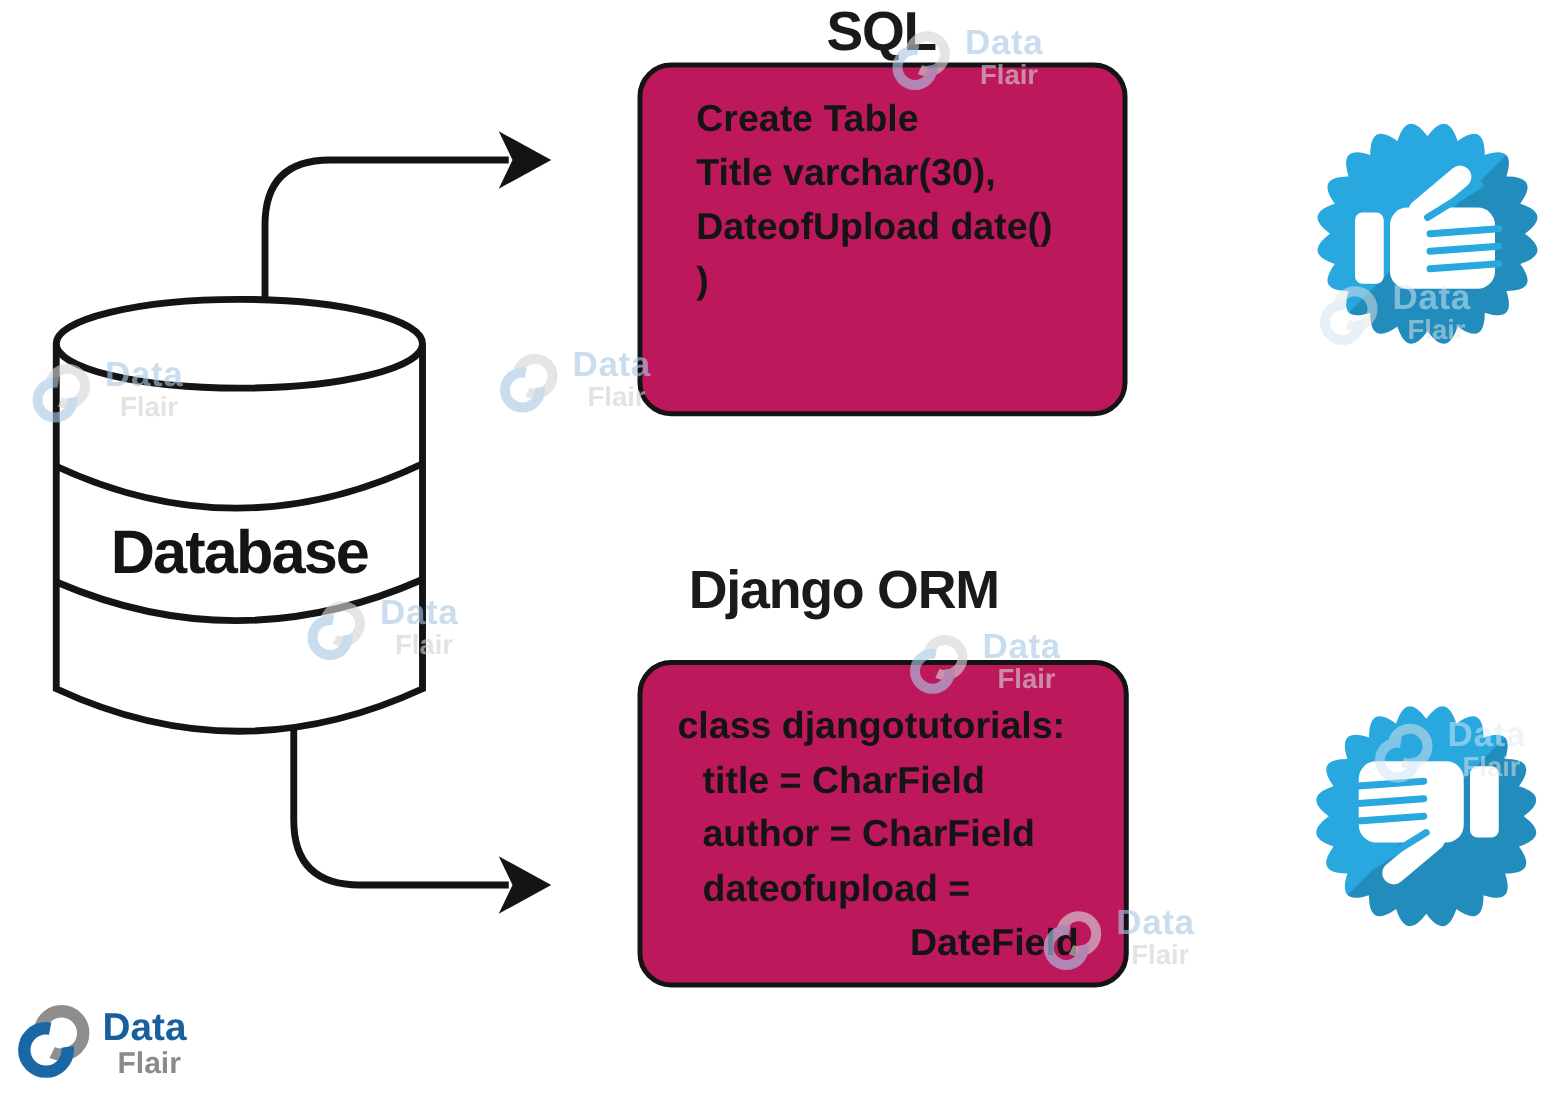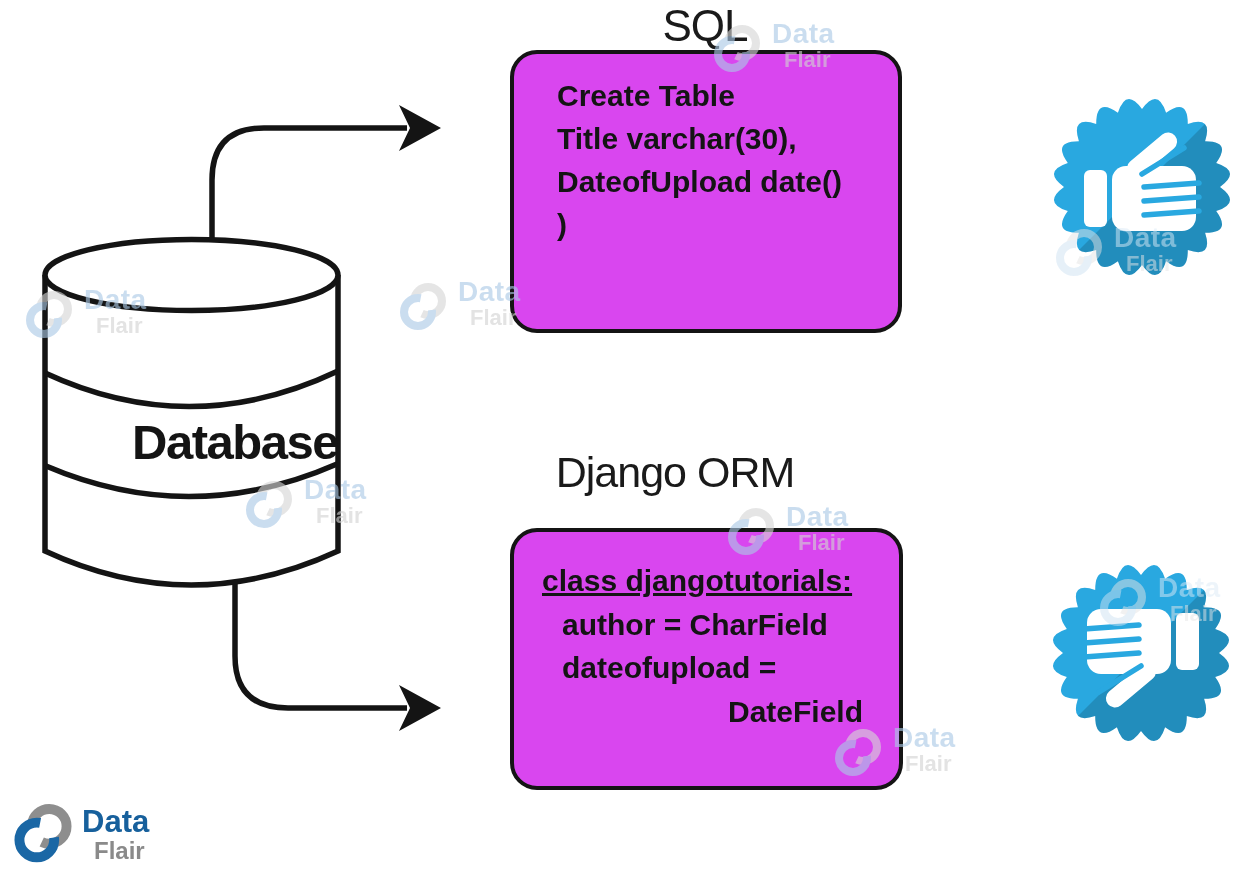--- a/index.html
+++ b/index.html
@@ -1,34 +1,34 @@
 <!DOCTYPE html>
 <html><head>
 <meta charset="utf-8">
 <style>
   html,body{margin:0;padding:0;}
   body{width:1251px;height:876px;background:#ffffff;position:relative;overflow:hidden;
        font-family:"Liberation Sans","DejaVu Sans",sans-serif;color:#161616;}
   .abs{position:absolute;}
 
   
-  .sec-title{font-size:44px;font-weight:400;letter-spacing:-1px;text-align:center;color:#1a1a1a;}
-
-  
-  .code-box{background:#d946ef;border:4px solid #141414;border-radius:27px;box-sizing:border-box;}
+  .sec-title{font-size:44px;font-weight:700;letter-spacing:-1px;text-align:center;color:#1a1a1a;}
+
+  
+  .code-box{background:#be185d;border:4px solid #141414;border-radius:27px;box-sizing:border-box;}
   .code-line{font-size:30px;font-weight:700;line-height:43px;white-space:pre;color:#141414;}
   #sql-box .code-line{padding-left:43px;}
   #sql-box{padding-top:20px;}
   #orm-box{padding-top:27px;}
   #orm-box .code-line{padding-left:48px;line-height:43.5px;}
-  #orm-box .code-line:first-child{padding-left:28px;text-decoration:underline;}
+  #orm-box .code-line:first-child{padding-left:28px;}
   #orm-box .code-line:last-child{text-align:right;padding-left:16px;padding-right:36px;}
 
   
-  .db-label{font-size:49px;font-weight:700;letter-spacing:-1.5px;text-align:right;color:#141414;}
+  .db-label{font-size:49px;font-weight:700;letter-spacing:-1.5px;text-align:center;color:#141414;}
 
   
   .wm{position:absolute;display:flex;align-items:flex-start;opacity:.62;z-index:6;pointer-events:none;}
   .wm-text{margin-left:10px;margin-top:-2px;line-height:1;}
   .wm-data{font-size:28px;font-weight:700;color:#abc9e6;letter-spacing:0.5px;}
   .wm-flair{font-size:22px;font-weight:700;color:#d2d2d2;margin-left:12px;margin-top:1px;}
 
   
   .main-logo{position:absolute;left:12px;top:800px;display:flex;align-items:flex-start;z-index:7;}
   .ml-text{margin-left:8px;margin-top:6px;line-height:1;}
@@ -69,20 +69,21 @@
   <div class="code-line">Create Table</div>
   <div class="code-line">Title varchar(30),</div>
   <div class="code-line">DateofUpload date()</div>
   <div class="code-line">)</div>
 </div>
 
 <div class="abs sec-title" style="left:480px;top:448px;width:390px;font-size:43px;z-index:2">Django ORM</div>
 
 <div id="orm-box" class="abs code-box" style="left:510px;top:528px;width:393px;height:262px;z-index:2">
   <div class="code-line">class djangotutorials:</div>
+  <div class="code-line">title = CharField</div>
   <div class="code-line">author = CharField</div>
   <div class="code-line">dateofupload =</div>
   <div class="code-line">DateField</div>
 </div>
 
 <svg class="abs" style="left:1051px;top:96px;z-index:3" width="182" height="182" viewBox="-91 -91 182 182">
   <clipPath id="sealA">
       <path d="M78.0,0.0 Q99.8,15.8 74.2,24.1 Q90.0,45.9 63.1,45.8 Q71.4,71.4 45.8,63.1 Q45.9,90.0 24.1,74.2 Q15.8,99.8 0.0,78.0 Q-15.8,99.8 -24.1,74.2 Q-45.9,90.0 -45.8,63.1 Q-71.4,71.4 -63.1,45.8 Q-90.0,45.9 -74.2,24.1 Q-99.8,15.8 -78.0,0.0 Q-99.8,-15.8 -74.2,-24.1 Q-90.0,-45.9 -63.1,-45.8 Q-71.4,-71.4 -45.8,-63.1 Q-45.9,-90.0 -24.1,-74.2 Q-15.8,-99.8 -0.0,-78.0 Q15.8,-99.8 24.1,-74.2 Q45.9,-90.0 45.8,-63.1 Q71.4,-71.4 63.1,-45.8 Q90.0,-45.9 74.2,-24.1 Q99.8,-15.8 78.0,-0.0 Z"></path>
     </clipPath>
   <path fill="#29a8e0" d="M78.0,0.0 Q99.8,15.8 74.2,24.1 Q90.0,45.9 63.1,45.8 Q71.4,71.4 45.8,63.1 Q45.9,90.0 24.1,74.2 Q15.8,99.8 0.0,78.0 Q-15.8,99.8 -24.1,74.2 Q-45.9,90.0 -45.8,63.1 Q-71.4,71.4 -63.1,45.8 Q-90.0,45.9 -74.2,24.1 Q-99.8,15.8 -78.0,0.0 Q-99.8,-15.8 -74.2,-24.1 Q-90.0,-45.9 -63.1,-45.8 Q-71.4,-71.4 -45.8,-63.1 Q-45.9,-90.0 -24.1,-74.2 Q-15.8,-99.8 -0.0,-78.0 Q15.8,-99.8 24.1,-74.2 Q45.9,-90.0 45.8,-63.1 Q71.4,-71.4 63.1,-45.8 Q90.0,-45.9 74.2,-24.1 Q99.8,-15.8 78.0,-0.0 Z"></path>

